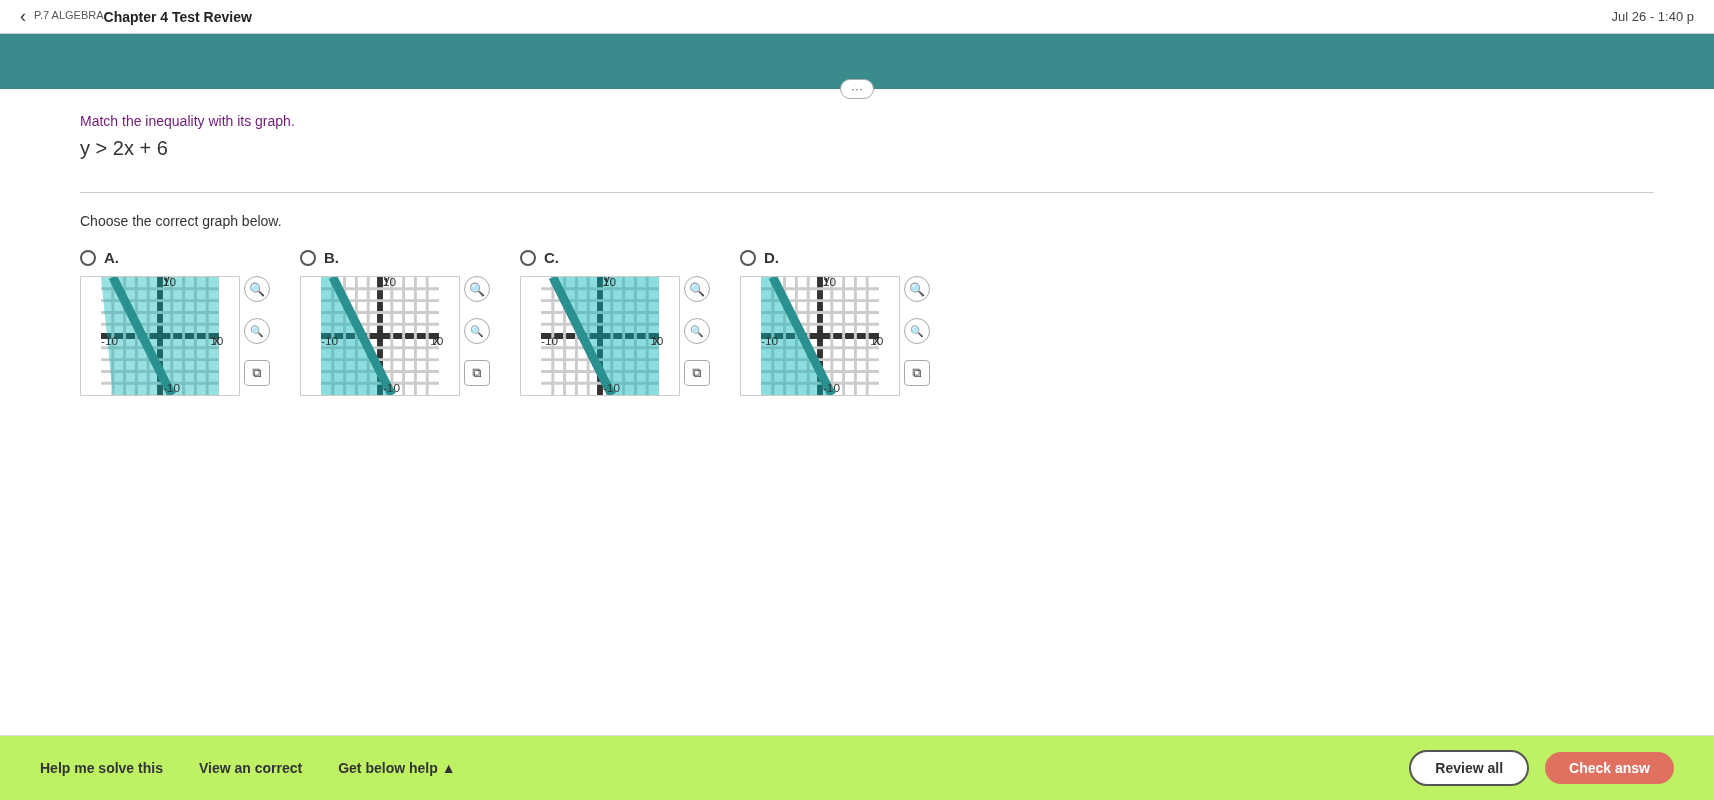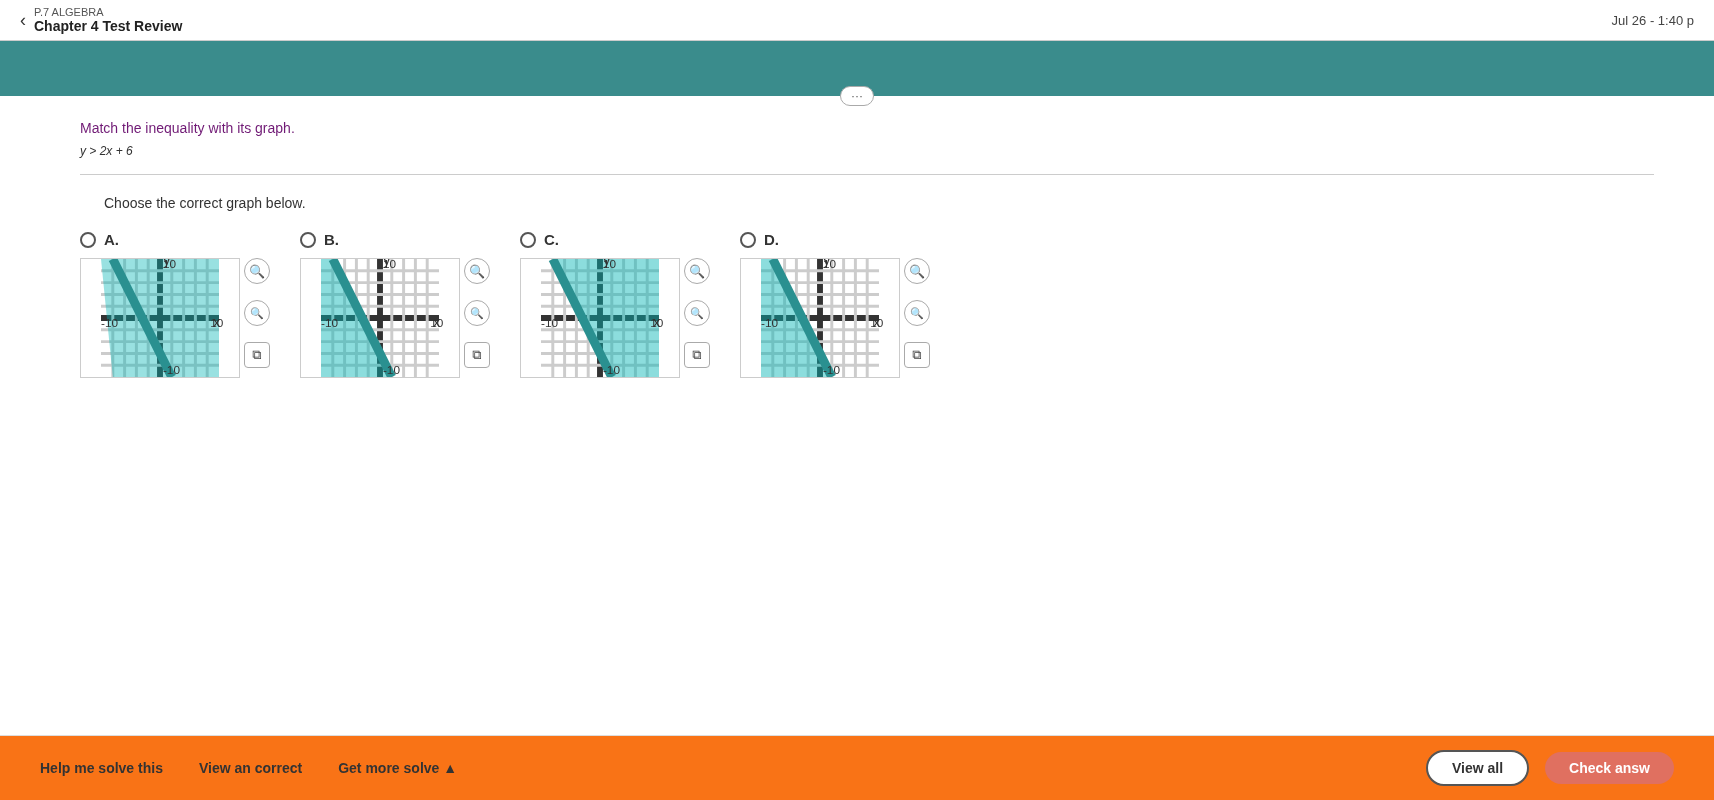--- a/index.html
+++ b/index.html
@@ -27,21 +27,21 @@
     }
 
     .back-arrow {
       font-size: 18px;
       color: #333;
       cursor: pointer;
     }
 
     .title-area {
       display: flex;
-      flex-direction: column;
+      flex-direction: row;
     }
 
     .subtitle-text {
       font-size: 11px;
       color: #555;
     }
 
     .title-text {
       font-size: 14px;
       font-weight: bold;
@@ -66,24 +66,23 @@
       position: relative;
     }
 
     .question-instruction {
       font-size: 14px;
       color: #701a75;
       margin-bottom: 8px;
     }
 
     .equation {
-      font-size: 12px;
-      color: #333;
-      margin-bottom: 16px;
-      font-style: italic;
+      font-size: 20px;
+      color: #333;
+      margin-bottom: 32px;
     }
 
     .divider {
       border: none;
       border-top: 1px solid #ccc;
       margin-bottom: 20px;
       position: relative;
     }
 
     .dots-btn {
@@ -97,21 +96,20 @@
       padding: 2px 10px;
       font-size: 12px;
       cursor: pointer;
       color: #555;
     }
 
     .choose-label {
       font-size: 14px;
       color: #333;
       margin-bottom: 20px;
-      margin-left: 24px;
     }
 
     .graphs-row {
       display: flex;
       align-items: flex-start;
       gap: 60px;
       margin-bottom: 30px;
     }
 
     .graph-option {
@@ -184,21 +182,21 @@
     .graph-svg {
       width: 100%;
       height: 100%;
     }
 
     .bottom-bar {
       position: fixed;
       bottom: 0;
       left: 0;
       right: 0;
-      background: #f97316;
+      background: #bef264;
       border-top: 1px solid #ddd;
       padding: 14px 40px;
       display: flex;
       align-items: center;
       justify-content: space-between;
     }
 
     .bottom-links {
       display: flex;
       gap: 36px;
@@ -467,19 +465,19 @@
     </div>
 
   </div>
 
 </div>
 
 <div class="bottom-bar">
   <div class="bottom-links">
     <a class="bottom-link">Help me solve this</a>
     <a class="bottom-link">View an correct</a>
-    <a class="bottom-link">Get more solve ▲</a>
+    <a class="bottom-link">Get below help ▲</a>
   </div>
   <div class="bottom-right">
-    <button class="clear-all-btn">View all</button>
+    <button class="clear-all-btn">Review all</button>
     <button class="check-answer-btn">Check answ</button>
   </div>
 </div>
 
 </body></html>

